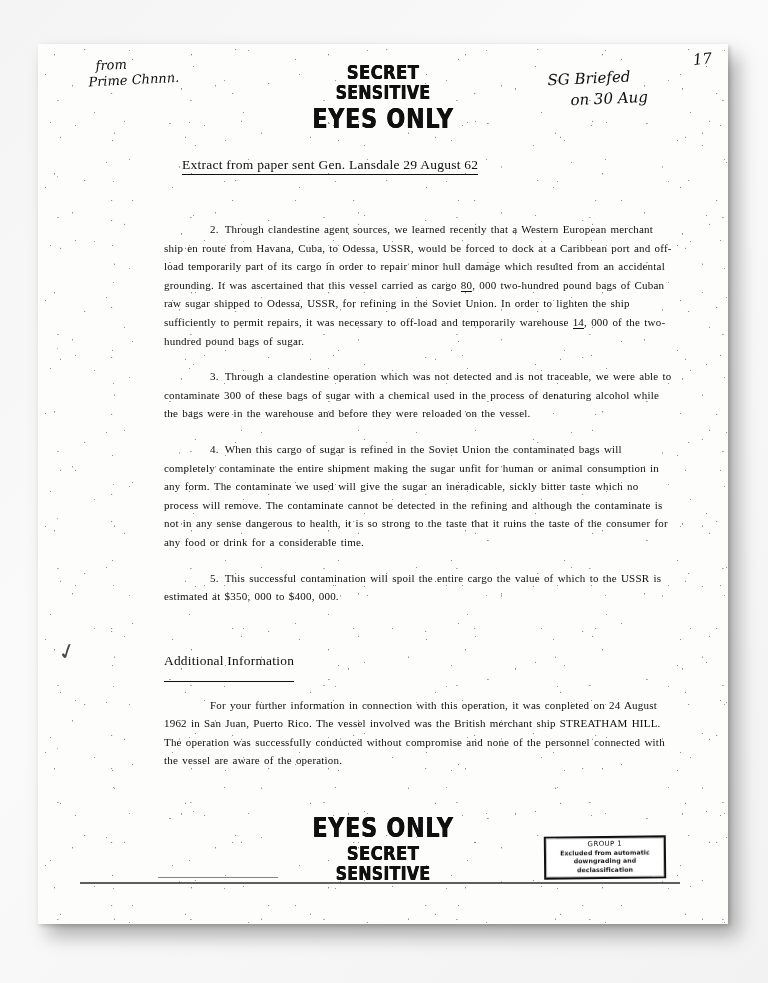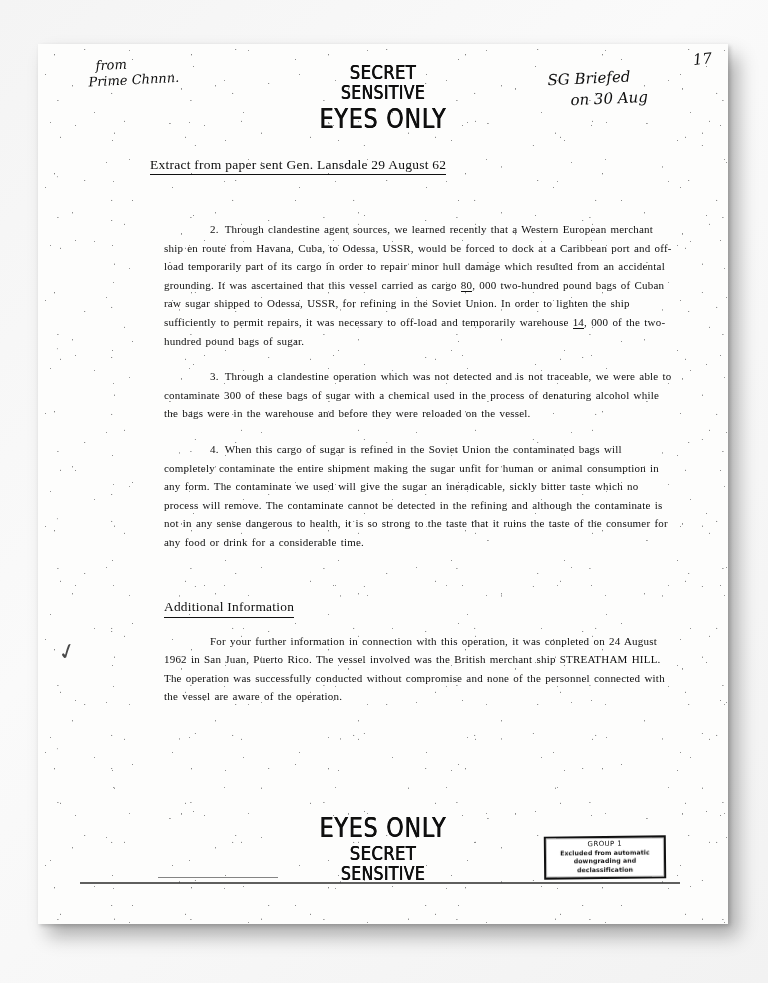--- a/index.html
+++ b/index.html
@@ -71,21 +71,21 @@
                      111px 101px, 167px 145px, 133px 117px, 149px 129px,
                      121px 107px, 159px 139px, 139px 123px, 129px 115px,
                      147px 131px, 117px 103px, 169px 147px, 125px 111px,
                      155px 135px, 113px 105px, 161px 143px;
   }
 
   
   .stamp-block {
     text-align: center;
     font-family: "DejaVu Sans", sans-serif;
-    font-weight: normal;
+    font-weight: bold;
     color: #101010;
     letter-spacing: 0.5px;
   }
   .stamp-line {
     display: block;
     line-height: 1.02;
     transform: scaleX(0.82);
     text-shadow: 0.4px 0 0 #000, -0.4px 0 0 rgba(0,0,0,0.55),
                  0 0.4px 0 rgba(0,0,0,0.5);
   }
@@ -161,21 +161,21 @@
     left: 18px;
     font-family: "DejaVu Sans", sans-serif;
     font-size: 9px;
     color: #555;
     opacity: 0.5;
   }
 
   
   .doc-title {
     position: absolute;
-    left: 112px;
+    left: 144px;
     top: 113px;
     font-size: 13.5px;
     font-family: "Liberation Serif", serif;
     color: #0d0d0d;
     border-bottom: 1.4px solid #111;
     padding-bottom: 1px;
     letter-spacing: 0.25px;
     white-space: nowrap;
   }
 
@@ -202,21 +202,21 @@
     border-bottom: 1.3px solid #111;
     padding-bottom: 0.5px;
   }
 
   .section-head {
     font-size: 13.4px;
     color: #0d0d0d;
     margin: 30px 0 14px 0;
     display: inline-block;
     border-bottom: 1.3px solid #111;
-    padding-bottom: 2px;
+    padding-bottom: 12px;
     letter-spacing: 0.25px;
   }
 
   .bottom-rule {
     position: absolute;
     left: 42px;
     top: 838px;
     width: 600px;
     height: 1.6px;
     background: #2a2a2a;
@@ -301,20 +301,21 @@
   <div class="margin-tick" style="top:700px">·</div>
 
   <div class="body-col">
 
     <p class="para"><span class="indent"></span><span class="num">2.</span><span>Through clandestine agent sources, we learned recently that a Western European merchant ship en route from Havana,  Cuba, to Odessa,  USSR,  would be forced to dock at a Caribbean port and off-load temporarily part of its cargo in order to repair minor hull damage which resulted from an accidental grounding.  It was ascertained that this vessel carried as cargo </span><span class="underline-num">80</span><span>, 000 two-hundred pound bags of Cuban raw sugar shipped to Odessa,  USSR,  for refining in the Soviet Union.  In order to lighten the ship sufficiently to permit repairs,  it was necessary to off-load and temporarily warehouse </span><span class="underline-num">14</span><span>, 000 of the two-hundred pound bags of sugar.</span></p>
 
     <p class="para"><span class="indent"></span><span class="num">3.</span><span>Through a clandestine operation which was not detected and is not traceable,  we were able to contaminate 300 of these bags of sugar with a chemical used in the process of denaturing alcohol while the bags were in the warehouse and before they were reloaded on the vessel.</span></p>
 
     <p class="para"><span class="indent"></span><span class="num">4.</span><span>When this cargo of sugar is refined in the Soviet Union the contaminated bags will completely contaminate the entire shipment making the sugar unfit for human or animal consumption in any form.  The contaminate we used will give the sugar an ineradicable, sickly bitter taste which no process will remove.  The contaminate cannot be detected in the refining and although the contaminate is not in any sense dangerous to health,  it is so strong to the taste that it ruins the taste of the consumer for any food or drink for a considerable time.</span></p>
 
+    <p class="para"><span class="indent"></span><span class="num">5.</span><span>This successful contamination will spoil the entire cargo the value of which to the USSR is estimated at $350, 000 to $400, 000.</span></p>
 
     <div>
       <span class="section-head">Additional Information</span>
       <p class="para"><span class="indent"></span><span>For your further information in connection with this operation, it was conpleted on 24 August 1962 in San Juan,  Puerto Rico.  The vessel involved was the British merchant ship STREATHAM HILL. The operation was successfully conducted without compromise and none of the personnel connected with the vessel are aware of the operation.</span></p>
     </div>
 
   </div>
 
   <div class="stamp-block stamp-bottom">
     <span class="stamp-line s1">EYES ONLY</span>

